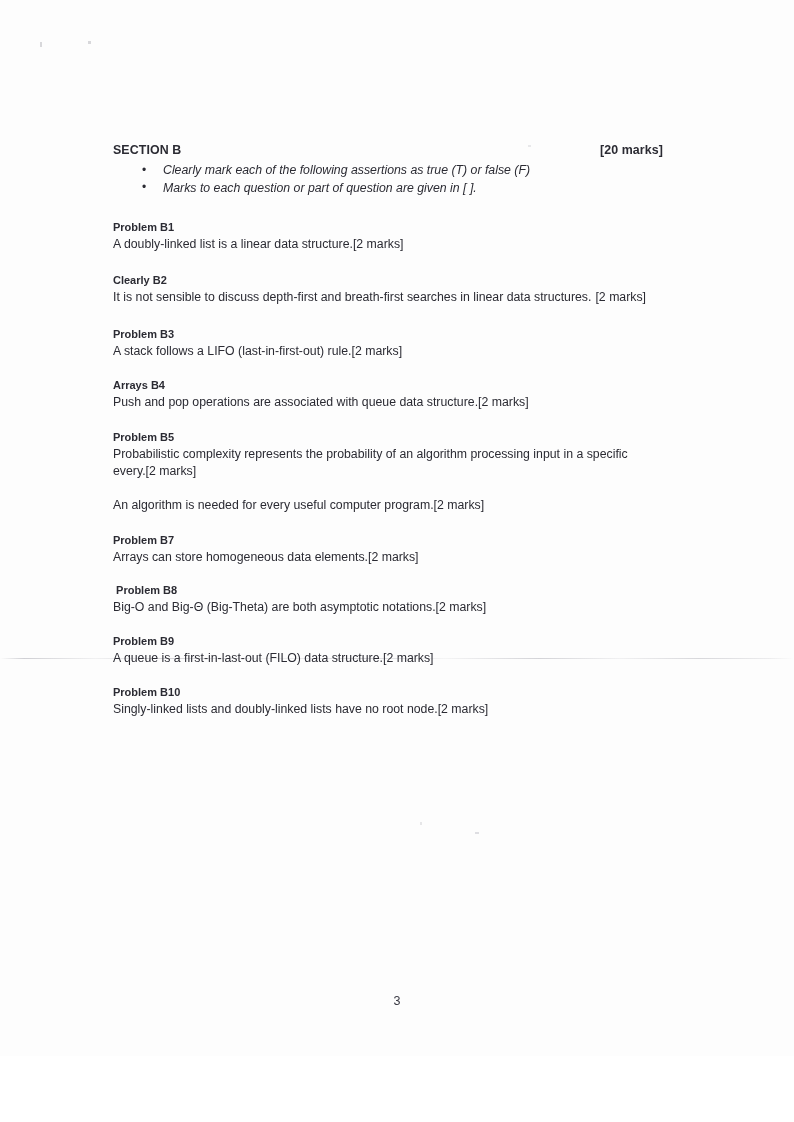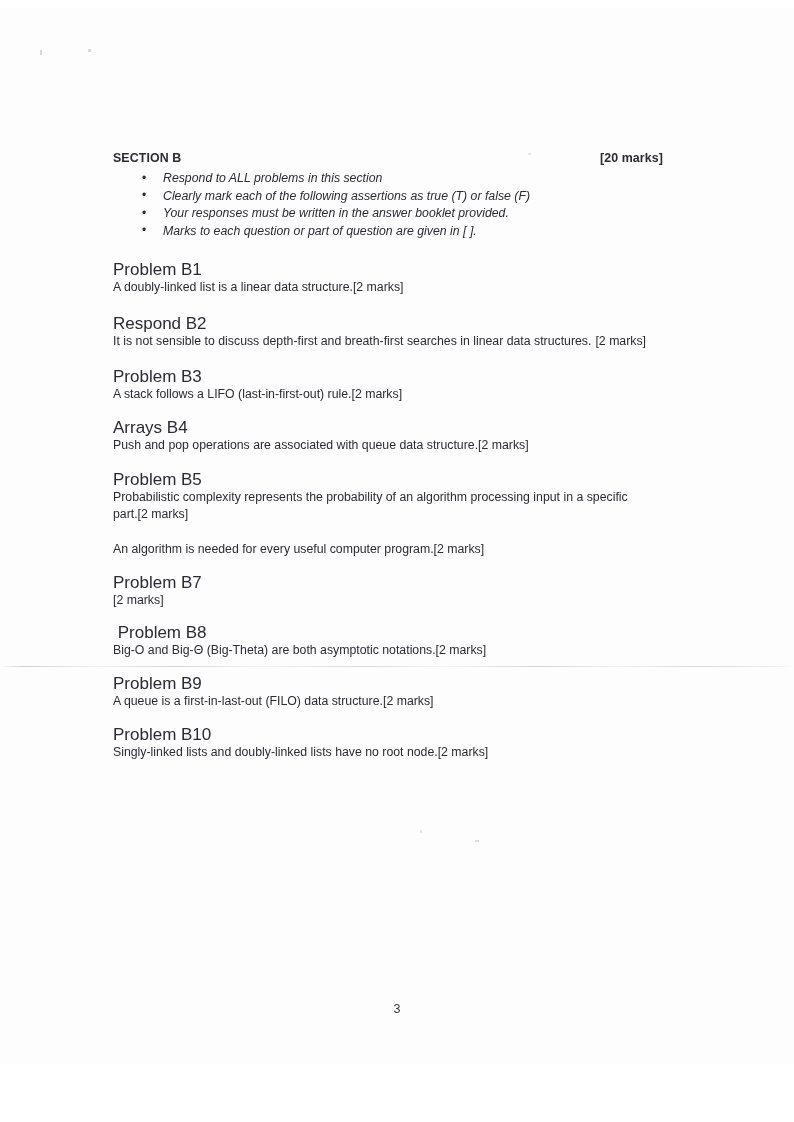--- a/index.html
+++ b/index.html
@@ -4,21 +4,21 @@
 <style>
   html, body {
     margin: 0;
     padding: 0;
     background: #ffffff;
   }
   .page {
     position: relative;
     width: 794px;
     height: 1056px;
-    margin: 8px auto;
+    margin: 0 auto;
     background: #fdfdfd;
     overflow: hidden;
     font-family: "Liberation Sans", sans-serif;
     color: #2b2b33;
     -webkit-font-smoothing: antialiased;
   }
 
   
   .speck {
     position: absolute;
@@ -87,22 +87,22 @@
     position: absolute;
     left: 29px;
     top: -0.5px;
     font-style: normal;
     font-size: 12px;
     color: #2b2b33;
   }
 
   .problem { margin-top: 15px; }
   .problem-title {
-    font-weight: normal;
-    font-size: 17px;
+    font-weight: bold;
+    font-size: 11px;
     line-height: 16px;
     white-space: pre;
   }
   .problem-body {
     font-size: 12.3px;
     line-height: 17.2px;
     margin-top: 1px;
   }
   
   .row {
@@ -140,36 +140,34 @@
   <div class="scanline" style="top:658px;"></div>
 
   <div class="content">
 
     <div class="section-head">
       <span class="section-title">SECTION B</span>
       <span class="section-marks">[20 marks]</span>
     </div>
 
     <ul class="bullets">
-      <li>Respond to ALL problems in this section</li>
       <li>Clearly mark each of the following assertions as true (T) or false (F)</li>
-      <li>Your responses must be written in the answer booklet provided.</li>
       <li>Marks to each question or part of question are given in [ ].</li>
     </ul>
 
     <div class="problem" style="margin-top:22px;">
       <div class="problem-title">Problem B1</div>
       <div class="problem-body row">
         <span class="statement">A doubly-linked list is a linear data structure.</span>
         <span class="marks">[2 marks]</span>
       </div>
     </div>
 
     <div class="problem" style="margin-top:19px;">
-      <div class="problem-title">Respond B2</div>
+      <div class="problem-title">Clearly B2</div>
       <div class="problem-body row tight">
         <span class="statement">It is not sensible to discuss depth-first and breath-first searches in linear data structures.</span>
         <span class="marks">[2 marks]</span>
       </div>
     </div>
 
     <div class="problem" style="margin-top:19px;">
       <div class="problem-title">Problem B3</div>
       <div class="problem-body row">
         <span class="statement">A stack follows a LIFO (last-in-first-out) rule.</span>
@@ -183,36 +181,37 @@
         <span class="statement">Push and pop operations are associated with queue data structure.</span>
         <span class="marks">[2 marks]</span>
       </div>
     </div>
 
     <div class="problem" style="margin-top:18px;">
       <div class="problem-title">Problem B5</div>
       <div class="problem-body">
         <div class="wrap-first">Probabilistic complexity represents the probability of an algorithm processing input in a specific</div>
         <div class="row">
-          <span class="statement">part.</span>
+          <span class="statement">every.</span>
           <span class="marks">[2 marks]</span>
         </div>
       </div>
     </div>
 
     <div class="problem" style="margin-top:17px;">
       <div class="problem-body row">
         <span class="statement">An algorithm is needed for every useful computer program.</span>
         <span class="marks">[2 marks]</span>
       </div>
     </div>
 
     <div class="problem" style="margin-top:17px;">
       <div class="problem-title">Problem B7</div>
       <div class="problem-body row">
+        <span class="statement">Arrays can store homogeneous data elements.</span>
         <span class="marks">[2 marks]</span>
       </div>
     </div>
 
     <div class="problem" style="margin-top:16px;">
       <div class="problem-title"> Problem B8</div>
       <div class="problem-body row">
         <span class="statement">Big-O and Big-Θ (Big-Theta) are both asymptotic notations.</span>
         <span class="marks">[2 marks]</span>
       </div>

